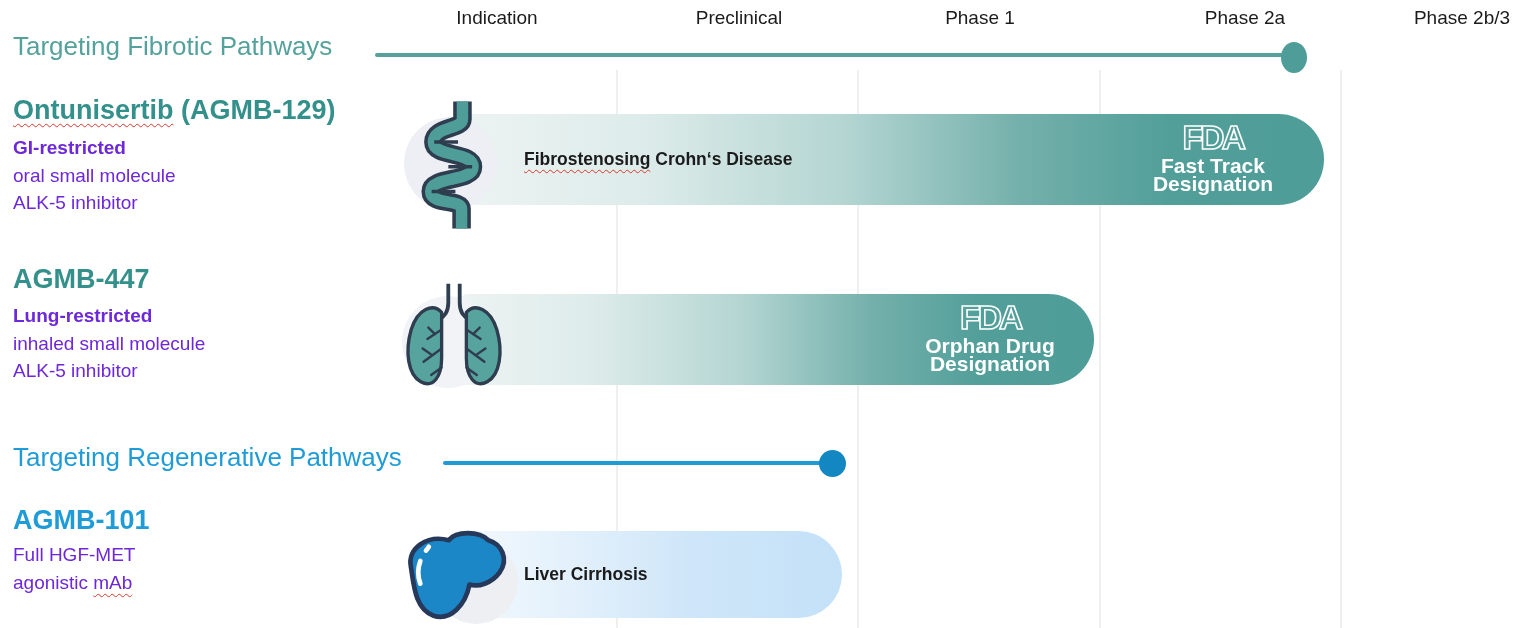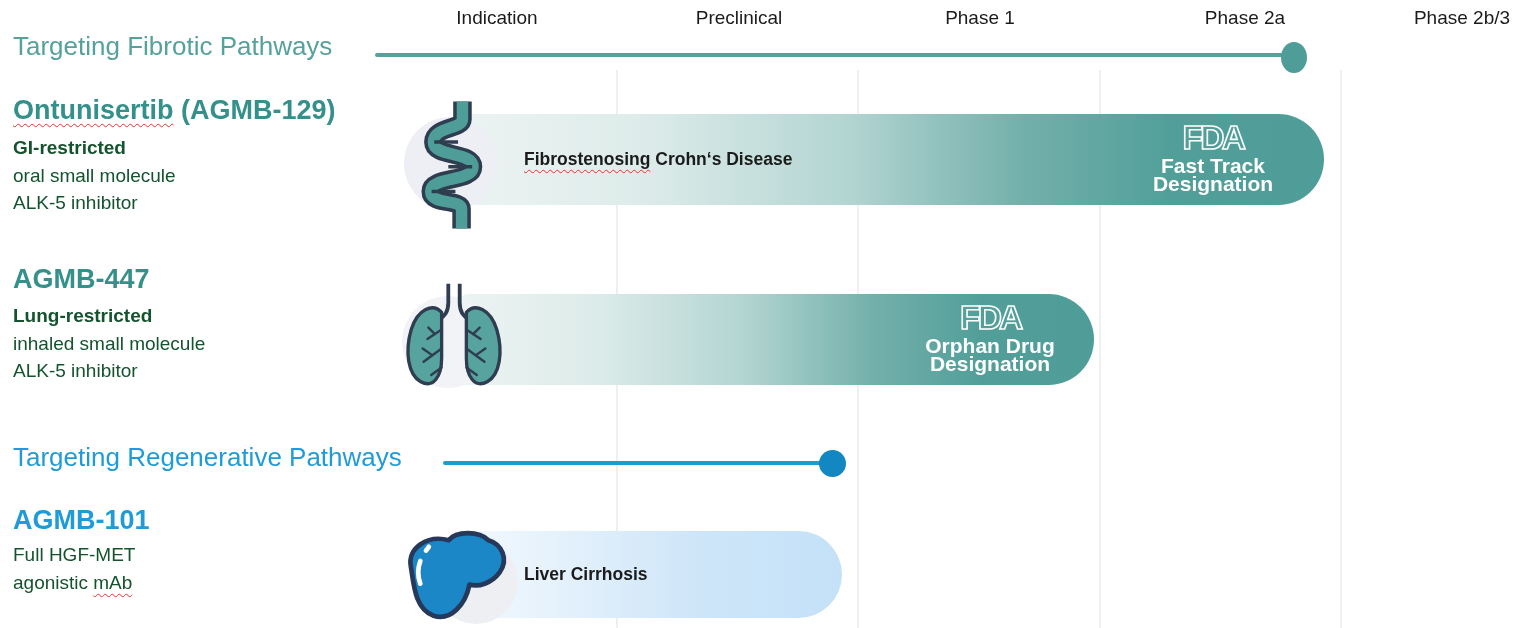--- a/index.html
+++ b/index.html
@@ -19,21 +19,21 @@
   .progress-line{position:absolute;height:4px;border-radius:2px;z-index:2;}
   .line-fibrotic{left:375px;top:53px;width:908px;background:#55a29c;}
   .line-regen{left:443px;top:461px;width:380px;background:#1e9ad4;}
   .dot-fibrotic{position:absolute;left:1281px;top:42px;width:26px;height:31px;border-radius:50%;background:#4f9d98;z-index:2;}
   .dot-regen{position:absolute;left:819px;top:450px;width:27px;height:27px;border-radius:50%;background:#1287c2;z-index:2;}
   
   .prog-heading{position:absolute;left:13px;font-size:27px;font-weight:bold;white-space:nowrap;z-index:5;}
   .h-129{top:95px;color:#34908a;}
   .h-447{top:264px;color:#34908a;}
   .h-101{top:505px;color:#1f9cd8;}
-  .prog-desc{position:absolute;left:13px;font-size:19px;line-height:27.5px;color:#14532d;z-index:5;white-space:nowrap;}
+  .prog-desc{position:absolute;left:13px;font-size:19px;line-height:27.5px;color:#6d28d9;z-index:5;white-space:nowrap;}
   .d-129{top:134px;} .d-447{top:302px;} .d-101{top:541px;}
   .bold{font-weight:bold;}
   .misspell{text-decoration-line:underline;text-decoration-style:wavy;text-decoration-color:#d93a2d;
             text-decoration-thickness:1px;text-underline-offset:4px;text-decoration-skip-ink:none;text-align:center;}
   
   .bar{position:absolute;display:flex;align-items:center;z-index:2;}
   .bar-teal{background:linear-gradient(to right,#edf4f3 0%,#dcebe9 22%,#b3d5d2 45%,#74b0ab 65%,#529f9a 82%,#4f9d98 100%);}
   .bar-blue{background:linear-gradient(to right,#f3f9fe 0%,#e2f0fb 30%,#cfe6f9 60%,#c4e1f8 100%);}
   .bar-129{left:458px;top:114px;width:866px;height:91px;border-radius:10px 46px 46px 10px;}
   .bar-447{left:458px;top:294px;width:636px;height:91px;border-radius:10px 46px 46px 10px;}

